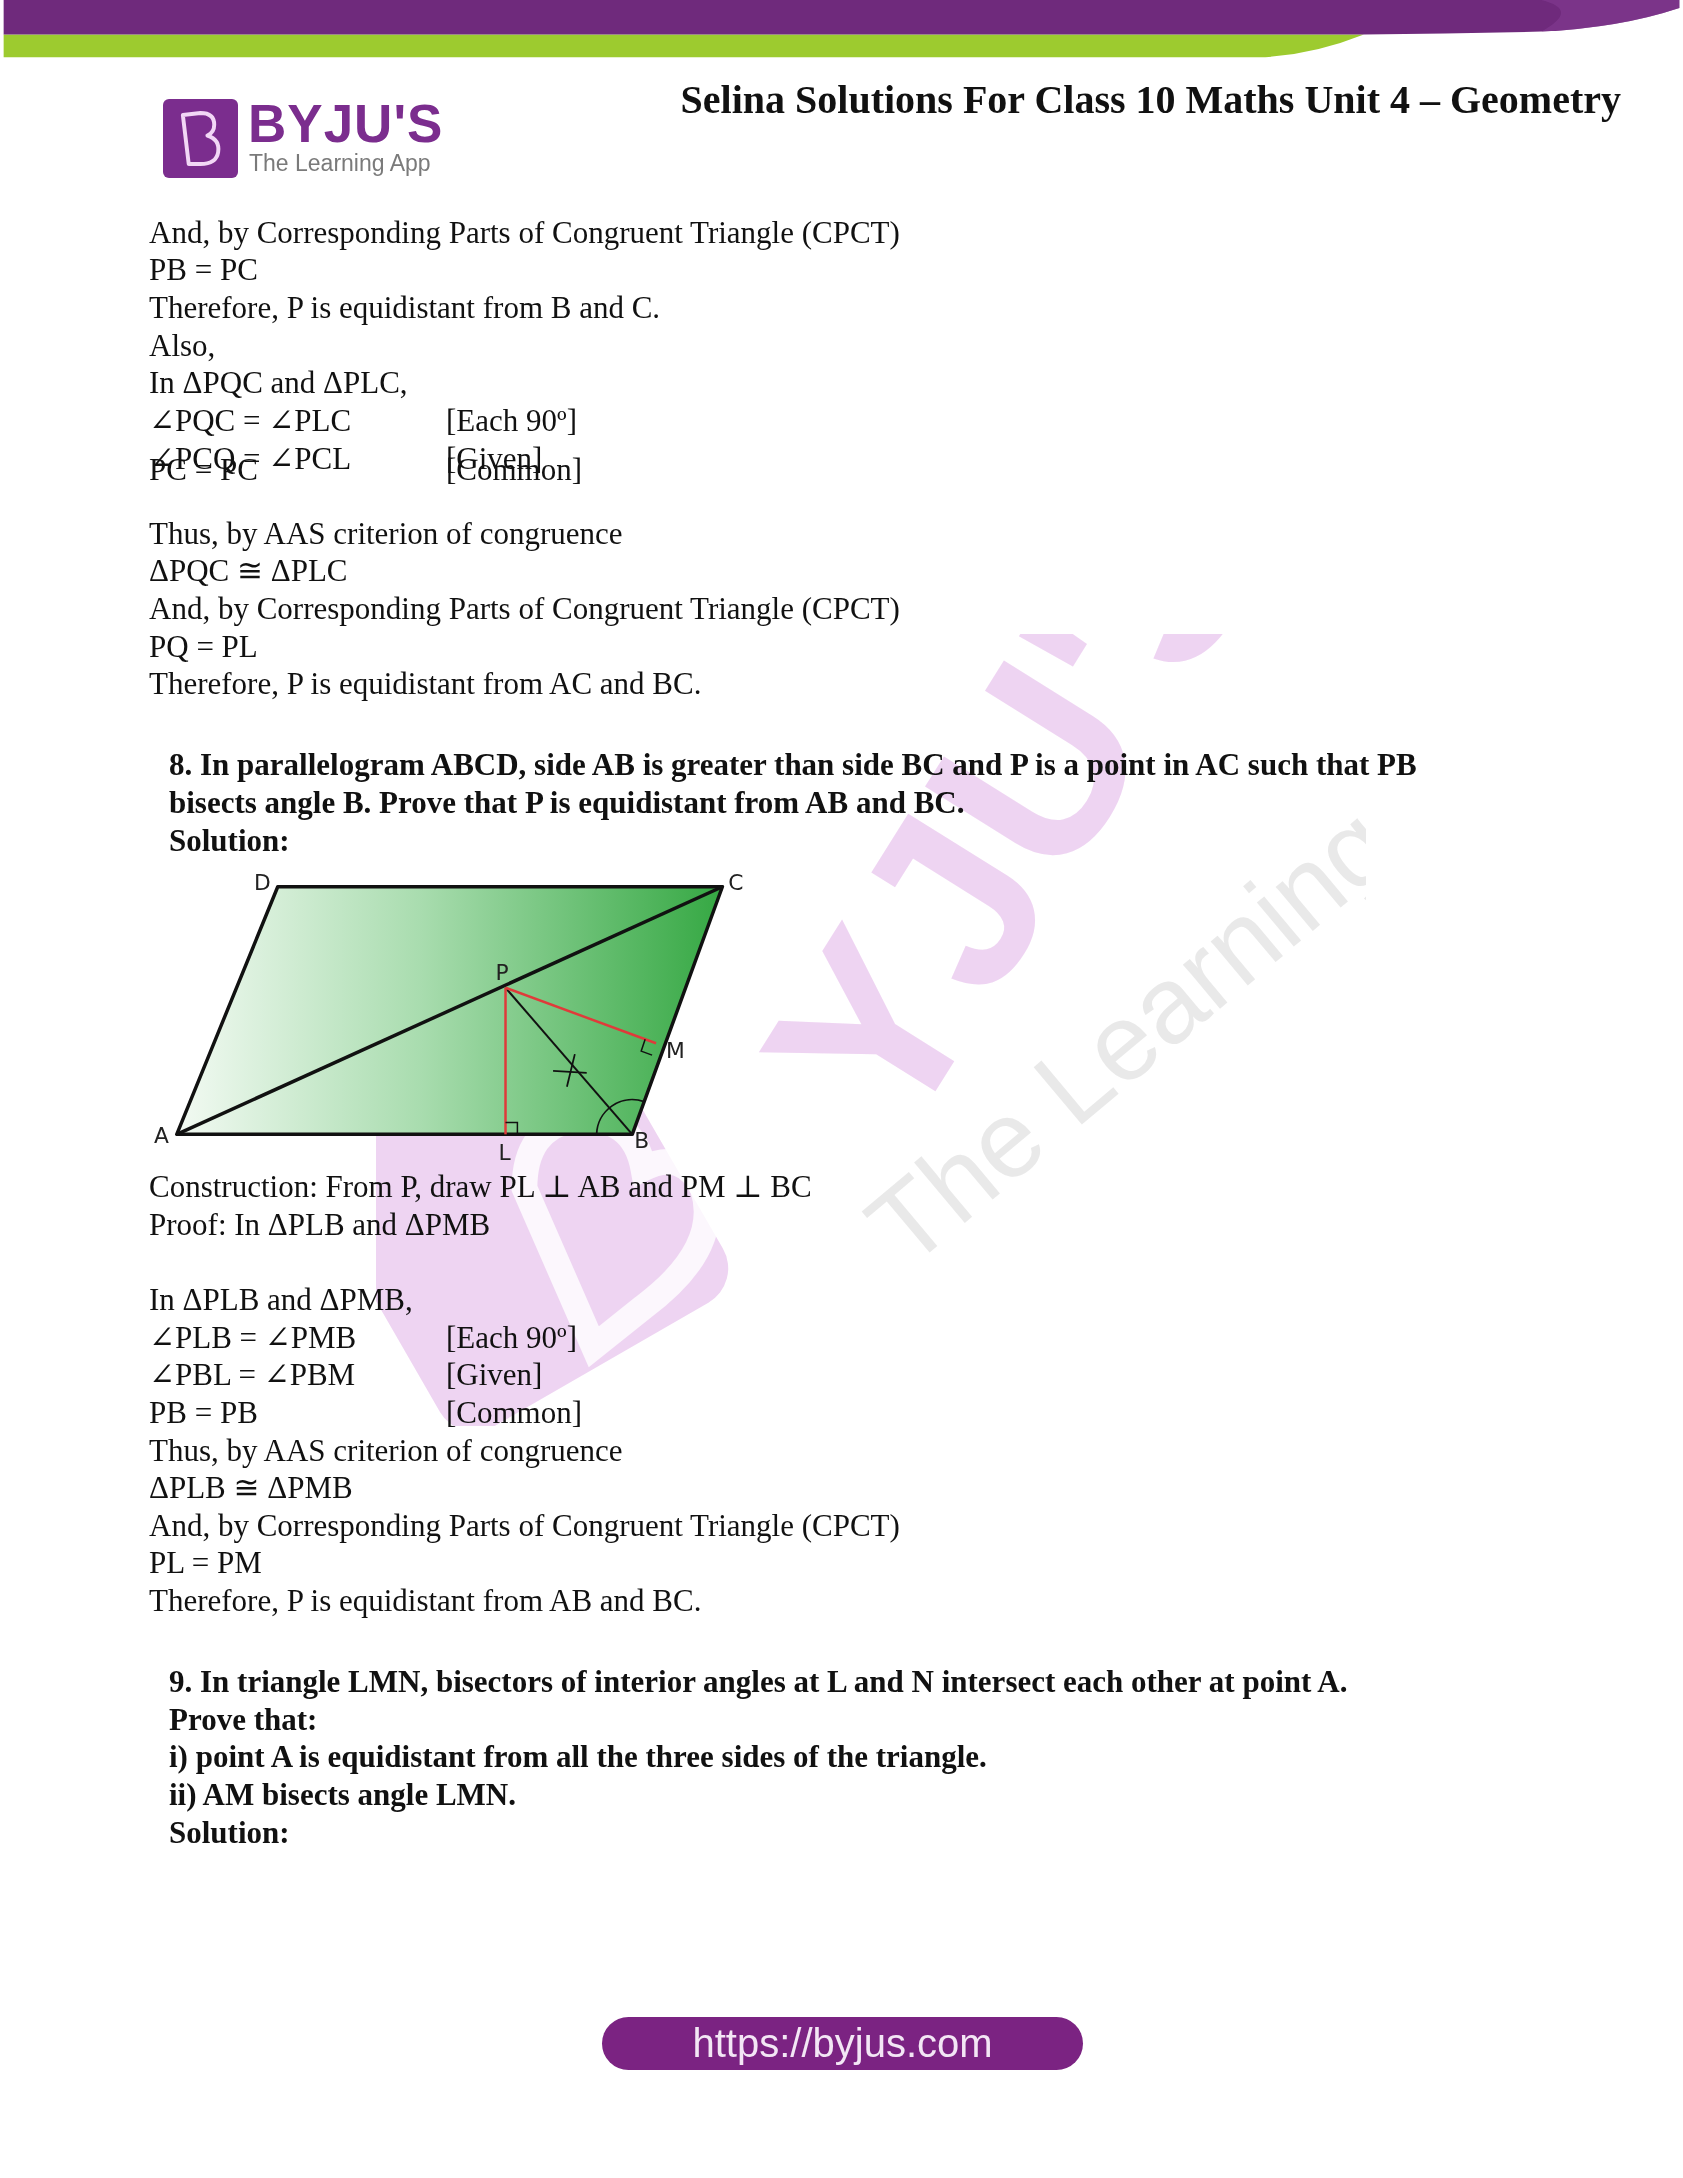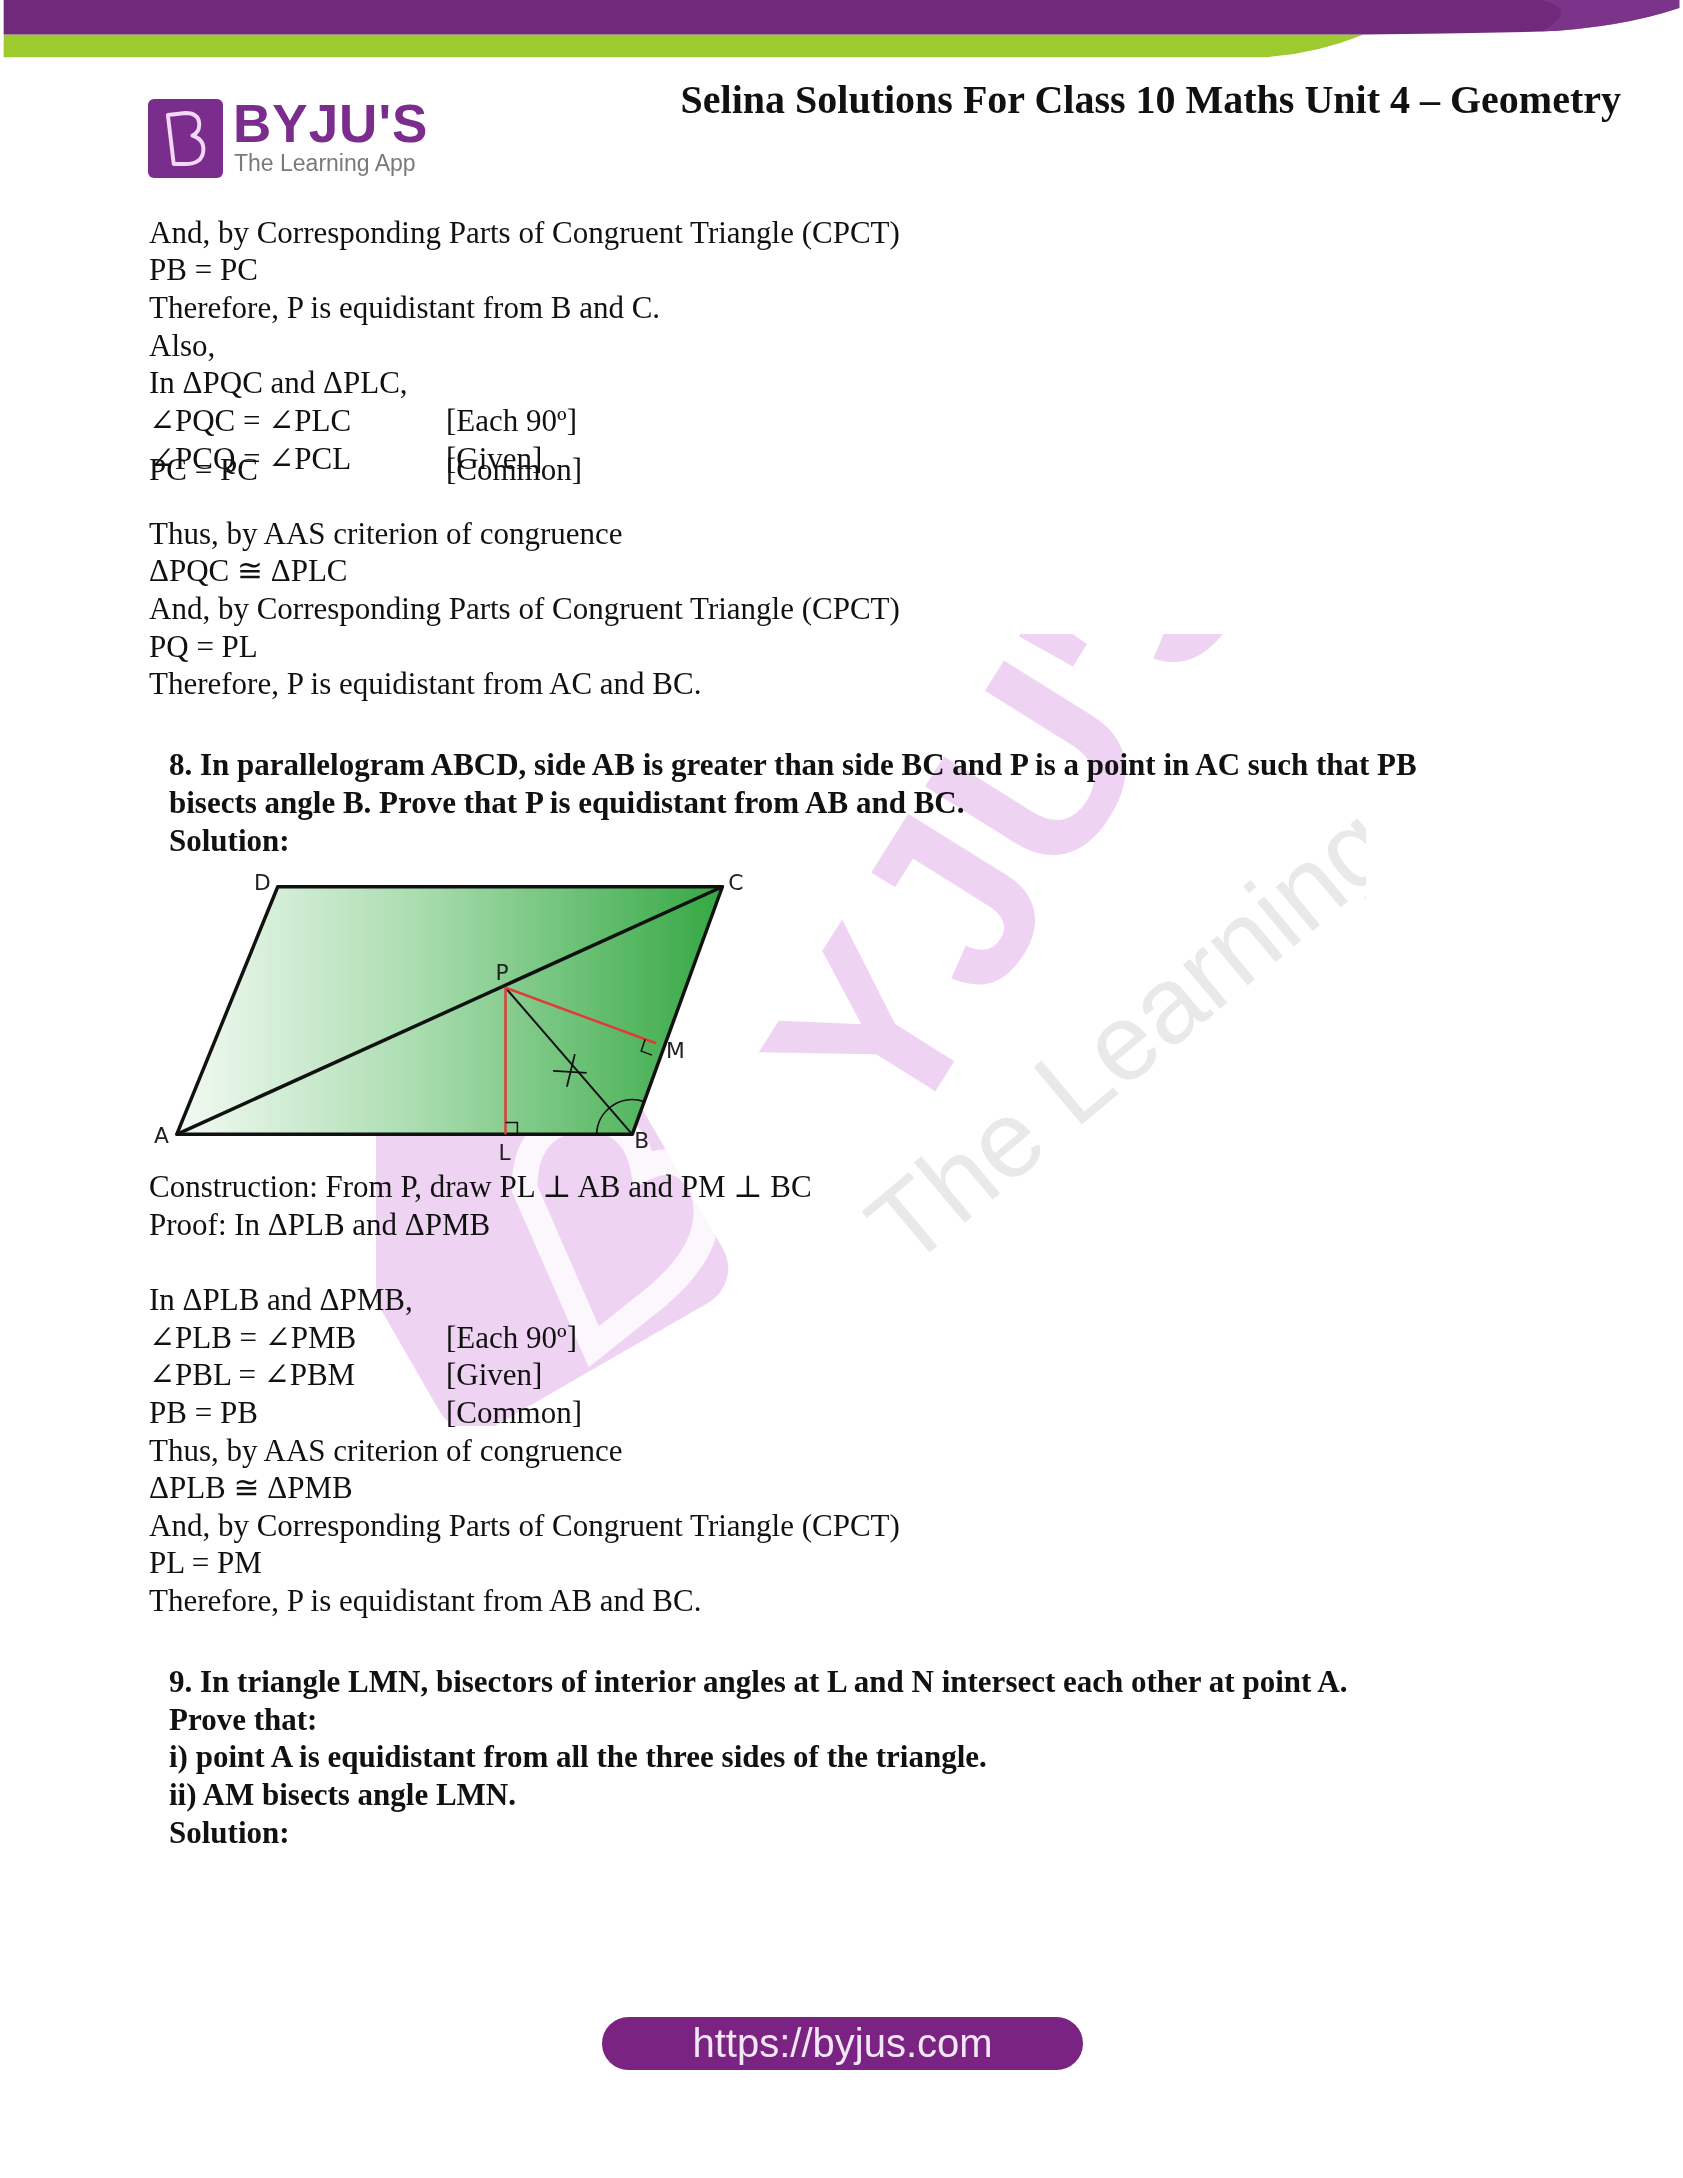--- a/index.html
+++ b/index.html
@@ -2,21 +2,21 @@
 <html><head>
 <meta charset="utf-8">
 <style>
   * { margin: 0; padding: 0; box-sizing: border-box; }
   html, body { width: 1683px; height: 2178px; background: #ffffff; overflow: hidden; }
   body { position: relative; font-family: "Liberation Serif", "DejaVu Serif", serif; color: #111; }
 
   .top-banner { position: absolute; left: 0; top: 0; width: 1683px; height: 69px; }
   .top-banner svg { display: block; }
 
-  .logo { position: absolute; left: 148px; top: 99px; width: 287px; height: 81px; }
+  .logo { position: absolute; left: 163px; top: 99px; width: 287px; height: 81px; }
   .logo-box { position: absolute; left: 0; top: 0; width: 75px; height: 79px; background: #7b2d8e; border-radius: 6px; }
   .logo-box svg { position: absolute; left: 12px; top: 10px; }
   .logo-word { position: absolute; left: 85px; top: -6px; font-family: "Liberation Sans", "DejaVu Sans", sans-serif; font-weight: bold; font-size: 53px; color: #7b2d8e; letter-spacing: 1px; }
   .logo-tag { position: absolute; left: 86px; top: 51px; font-family: "Liberation Sans", "DejaVu Sans", sans-serif; font-size: 23px; color: #7a7a7a; }
 
   .doc-title { position: absolute; right: 62px; top: 75px; text-align: left; font-weight: bold; font-size: 40px; line-height: 50px; color: #111; }
 
   .watermark { position: absolute; left: 376px; top: 634px; width: 990px; height: 792px; pointer-events: none; }
 
   .content { position: absolute; left: 149px; top: 0; width: 1386px; }

